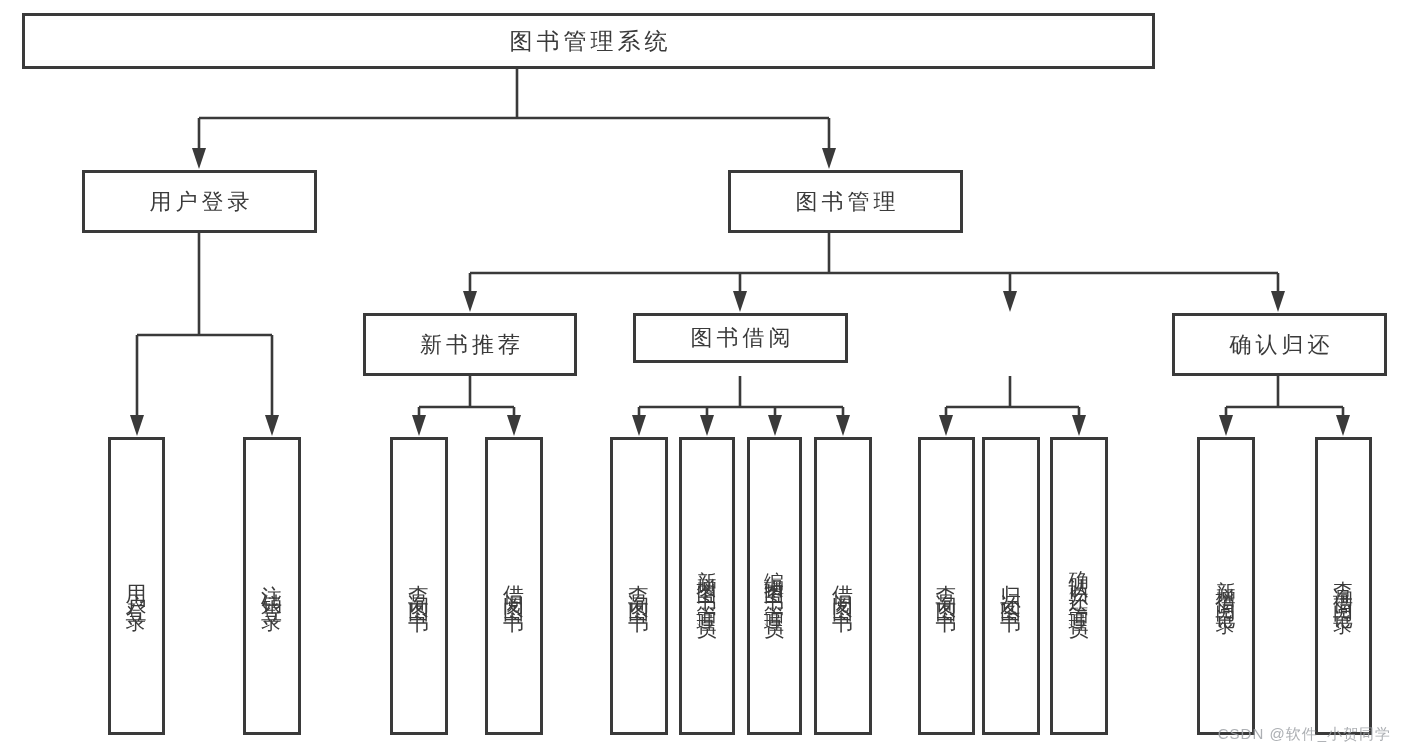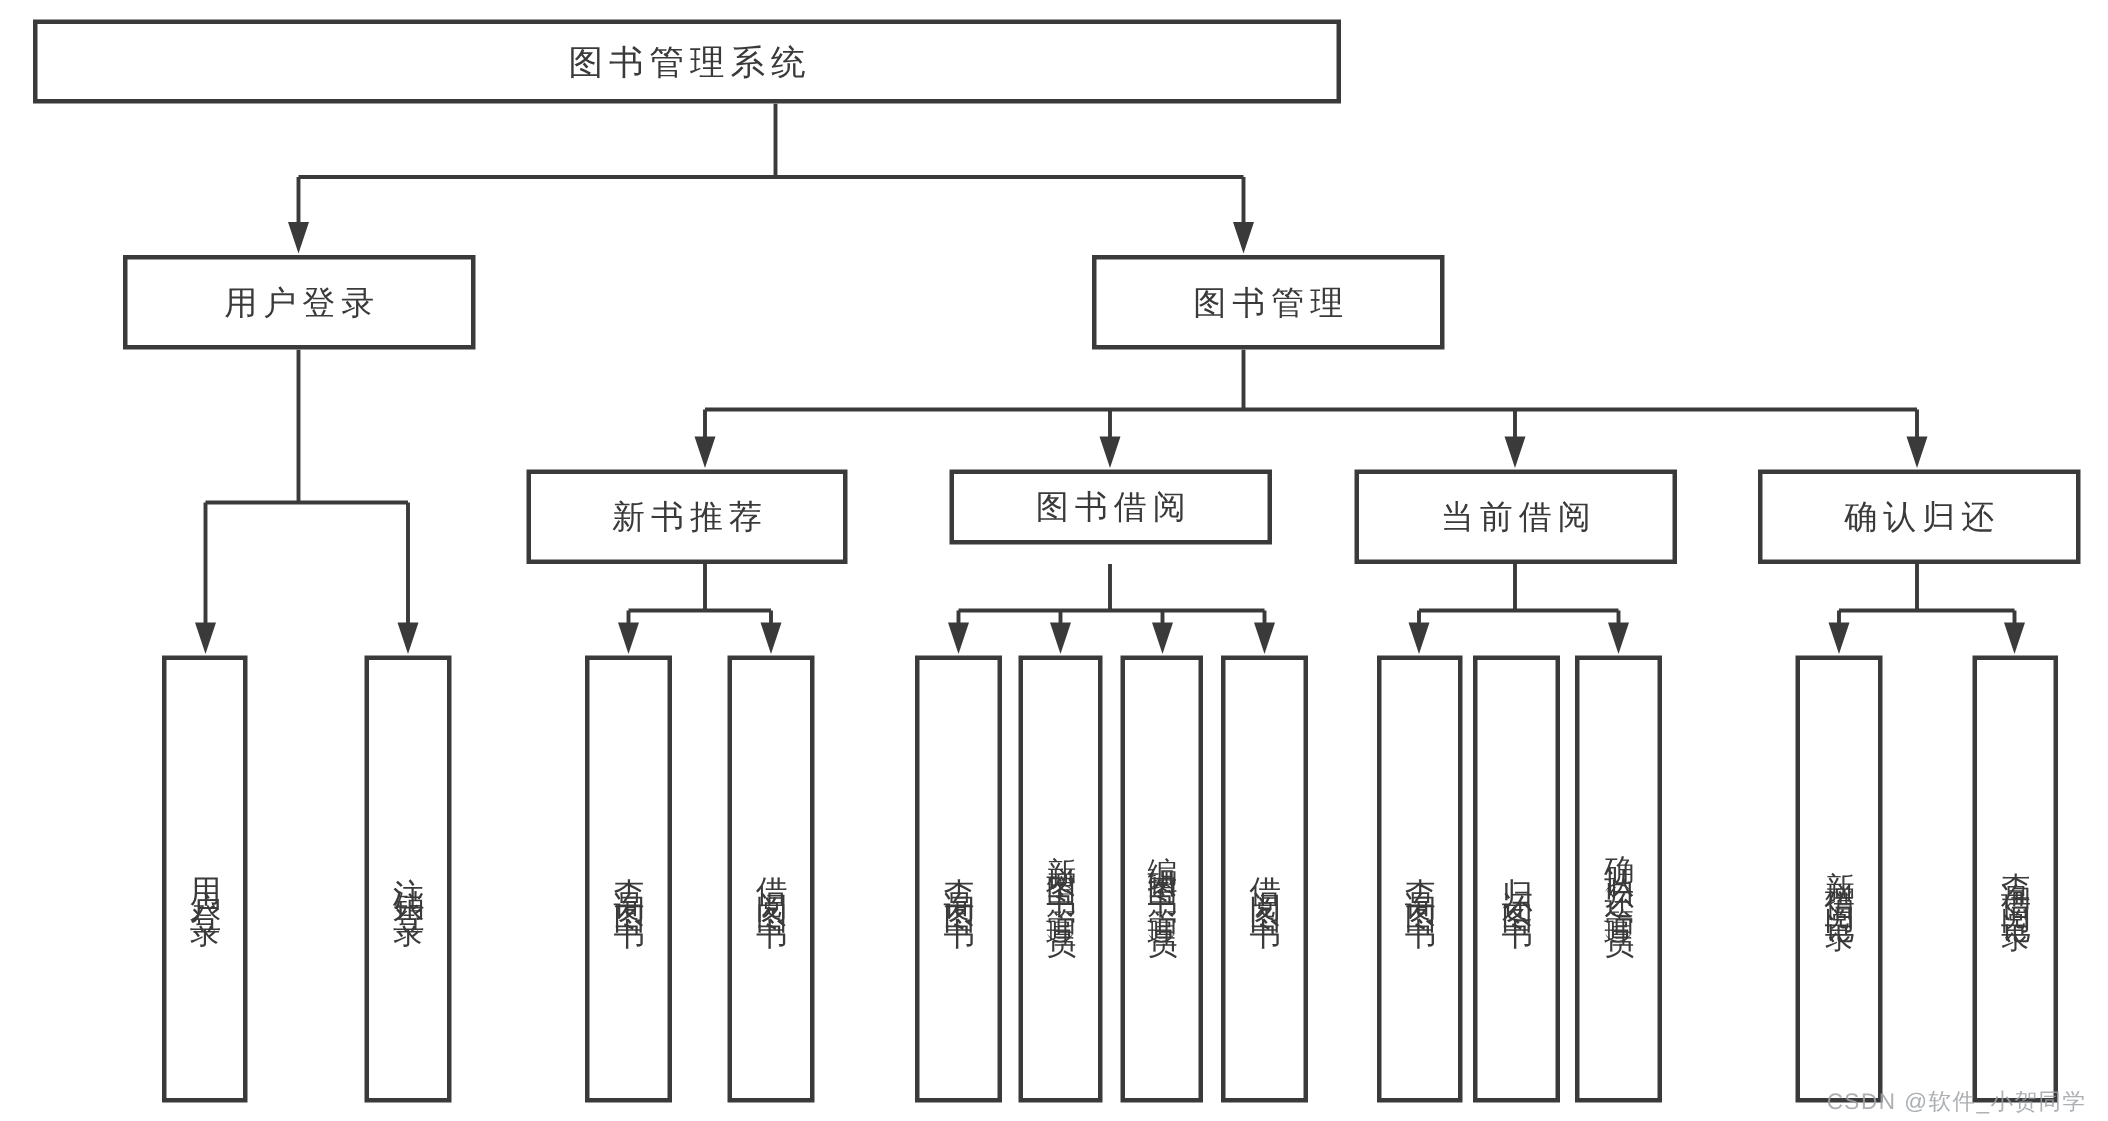--- a/index.html
+++ b/index.html
@@ -61,28 +61,27 @@
       <polygon points="700,415 714,415 707,436"></polygon>
       <polygon points="768,415 782,415 775,436"></polygon>
       <polygon points="836,415 850,415 843,436"></polygon>
       <polygon points="939,415 953,415 946,436"></polygon>
       <polygon points="1072,415 1086,415 1079,436"></polygon>
       <polygon points="1219,415 1233,415 1226,436"></polygon>
       <polygon points="1336,415 1350,415 1343,436"></polygon>
     </g>
   </svg>
 
-  <div class="node hnode rootnode" style="left:22px;top:13px;width:872px;height:56px">图书管理系统</div>
+  <div class="node hnode rootnode" style="left:22px;top:13px;width:1133px;height:56px">图书管理系统</div>
 
   <div class="node hnode" style="left:82px;top:170px;width:235px;height:63px">用户登录</div>
   <div class="node hnode" style="left:728px;top:170px;width:235px;height:63px">图书管理</div>
 
-  <div class="node hnode" style="left:351px;top:313px;width:214px;height:63px">新书推荐</div>
+  <div class="node hnode" style="left:363px;top:313px;width:214px;height:63px">新书推荐</div>
   <div class="node hnode" style="left:633px;top:313px;width:215px;height:50px">图书借阅</div>
-  <div class="node hnode" style="left:903px;top:313px;width:215px;height:63px">当前借阅</div>
   <div class="node hnode" style="left:1172px;top:313px;width:215px;height:63px">确认归还</div>
 
   <div class="node leaf" style="left:108px;top:437px;width:57px;height:298px">用户登录</div>
   <div class="node leaf" style="left:243px;top:437px;width:58px;height:298px">注销登录</div>
 
   <div class="node leaf" style="left:390px;top:437px;width:58px;height:298px">查询图书</div>
   <div class="node leaf" style="left:485px;top:437px;width:58px;height:298px">借阅图书</div>
 
   <div class="node leaf" style="left:610px;top:437px;width:58px;height:298px">查询图书</div>
   <div class="node leaf long" style="left:679px;top:437px;width:56px;height:298px">新增图书（管理员）</div>

